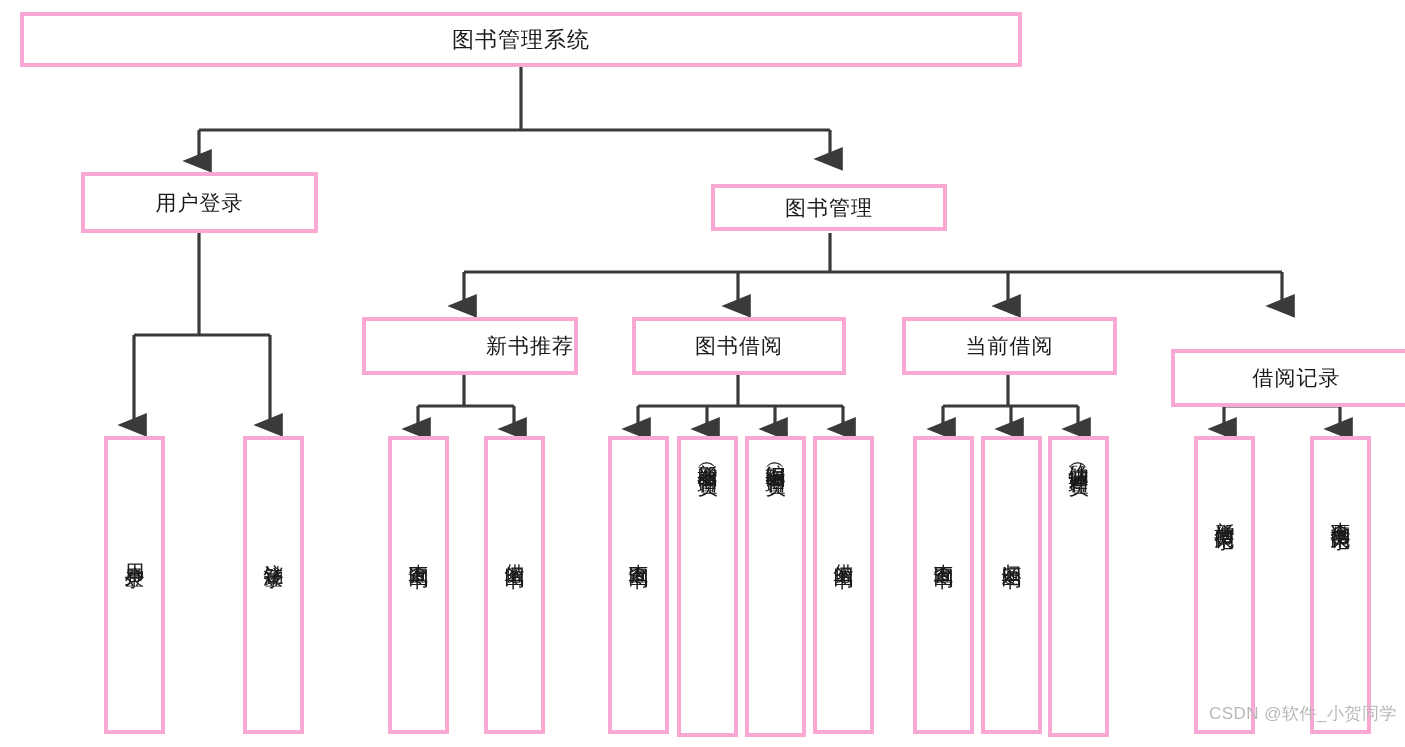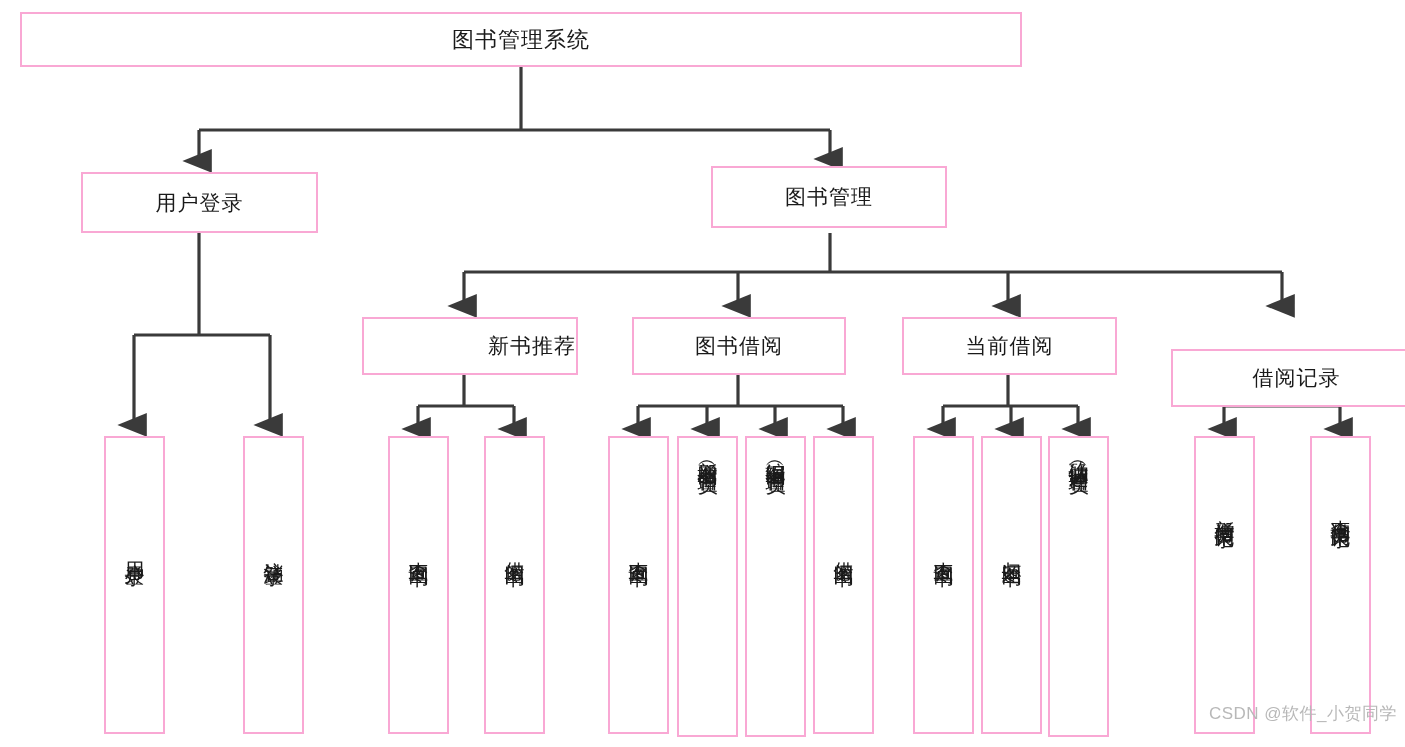--- a/index.html
+++ b/index.html
@@ -22,21 +22,21 @@
     left: 0;
     top: 0;
     width: 1405px;
     height: 747px;
     pointer-events: none;
   }
   .node {
     position: absolute;
     box-sizing: border-box;
     background: #ffffff;
-    border: 2px solid #f9a8d4;
+    border: 4px solid #f9a8d4;
     display: flex;
     align-items: center;
     justify-content: center;
     color: #1a1a1a;
   }
   .node.horiz {
     font-size: 21px;
     letter-spacing: 1px;
   }
   .node.root {
@@ -126,21 +126,21 @@
     </g>
   </svg>
 
   <div class="node horiz root" style="left:20px; top:12px; width:1002px; height:55px;">
     <span>图书管理系统</span>
   </div>
 
   <div class="node horiz" style="left:81px; top:172px; width:237px; height:61px;">
     <span>用户登录</span>
   </div>
-  <div class="node horiz" style="left:711px; top:166px; width:236px; height:62px;">
+  <div class="node horiz" style="left:711px; top:184px; width:236px; height:47px;">
     <span>图书管理</span>
   </div>
 
   <div class="node horiz" style="left:362px; top:317px; width:216px; height:58px;justify-content:flex-end;">
     <span>新书推荐</span>
   </div>
   <div class="node horiz" style="left:902px; top:317px; width:215px; height:58px;">
     <span>当前借阅</span>
   </div>
   <div class="node horiz" style="left:632px; top:317px; width:214px; height:58px;">

